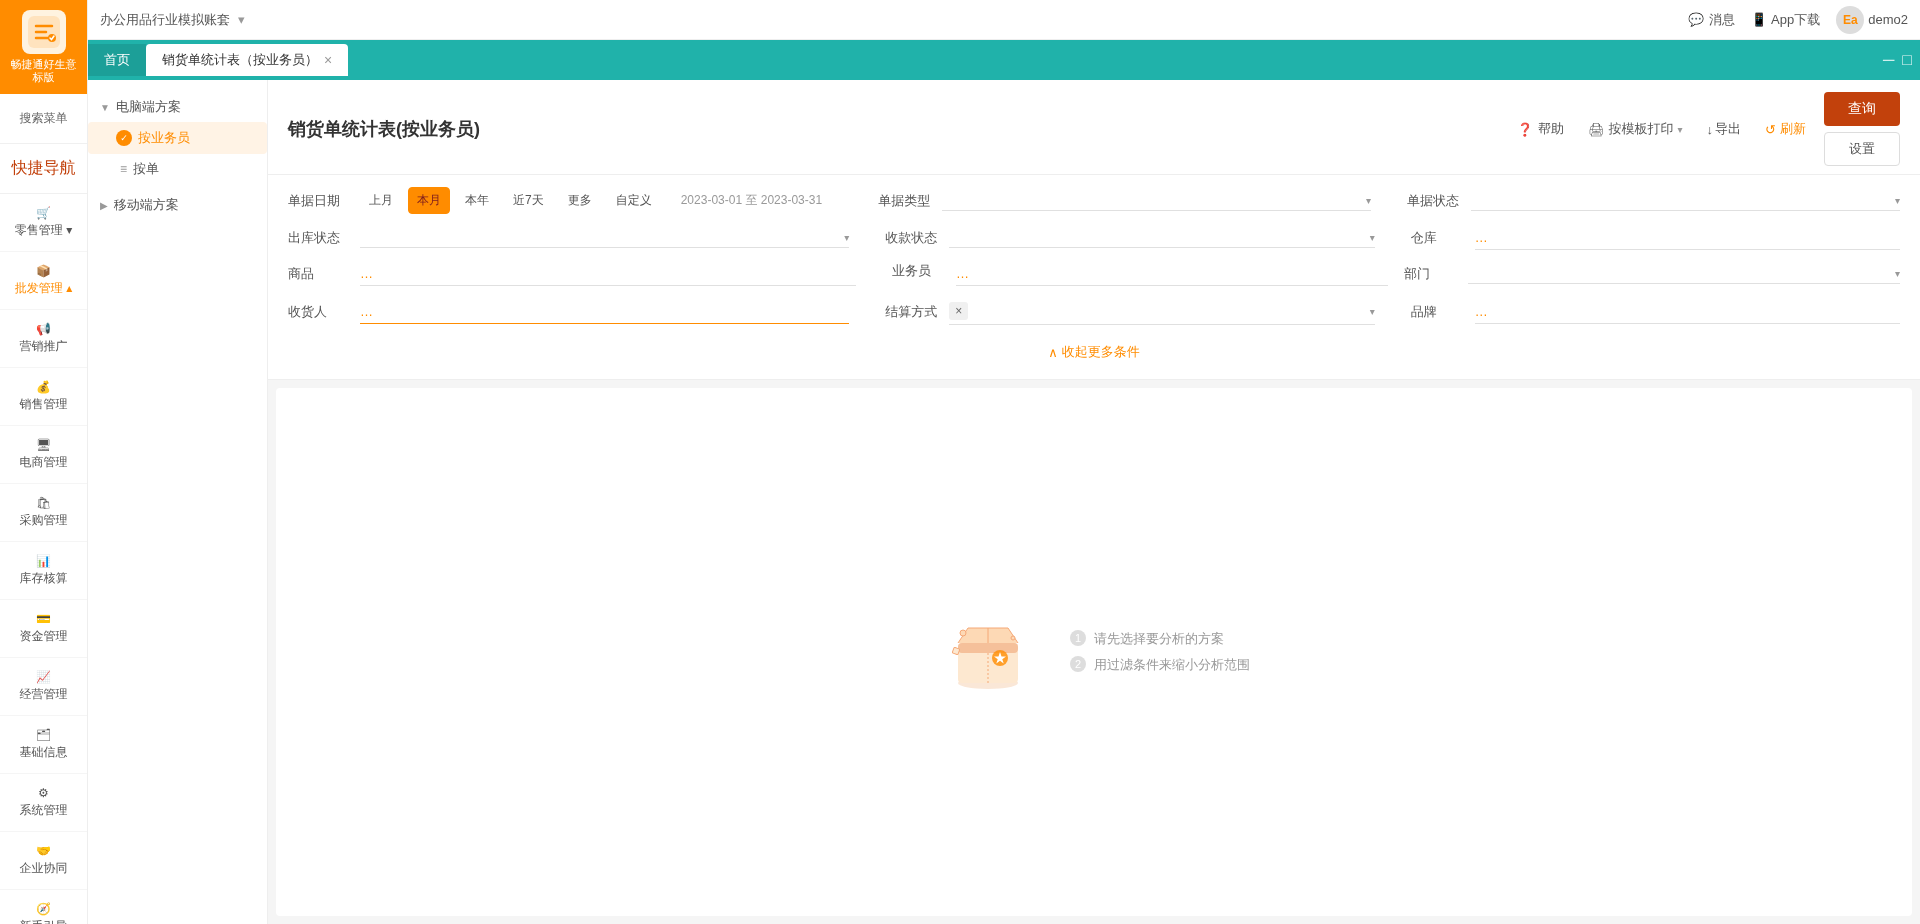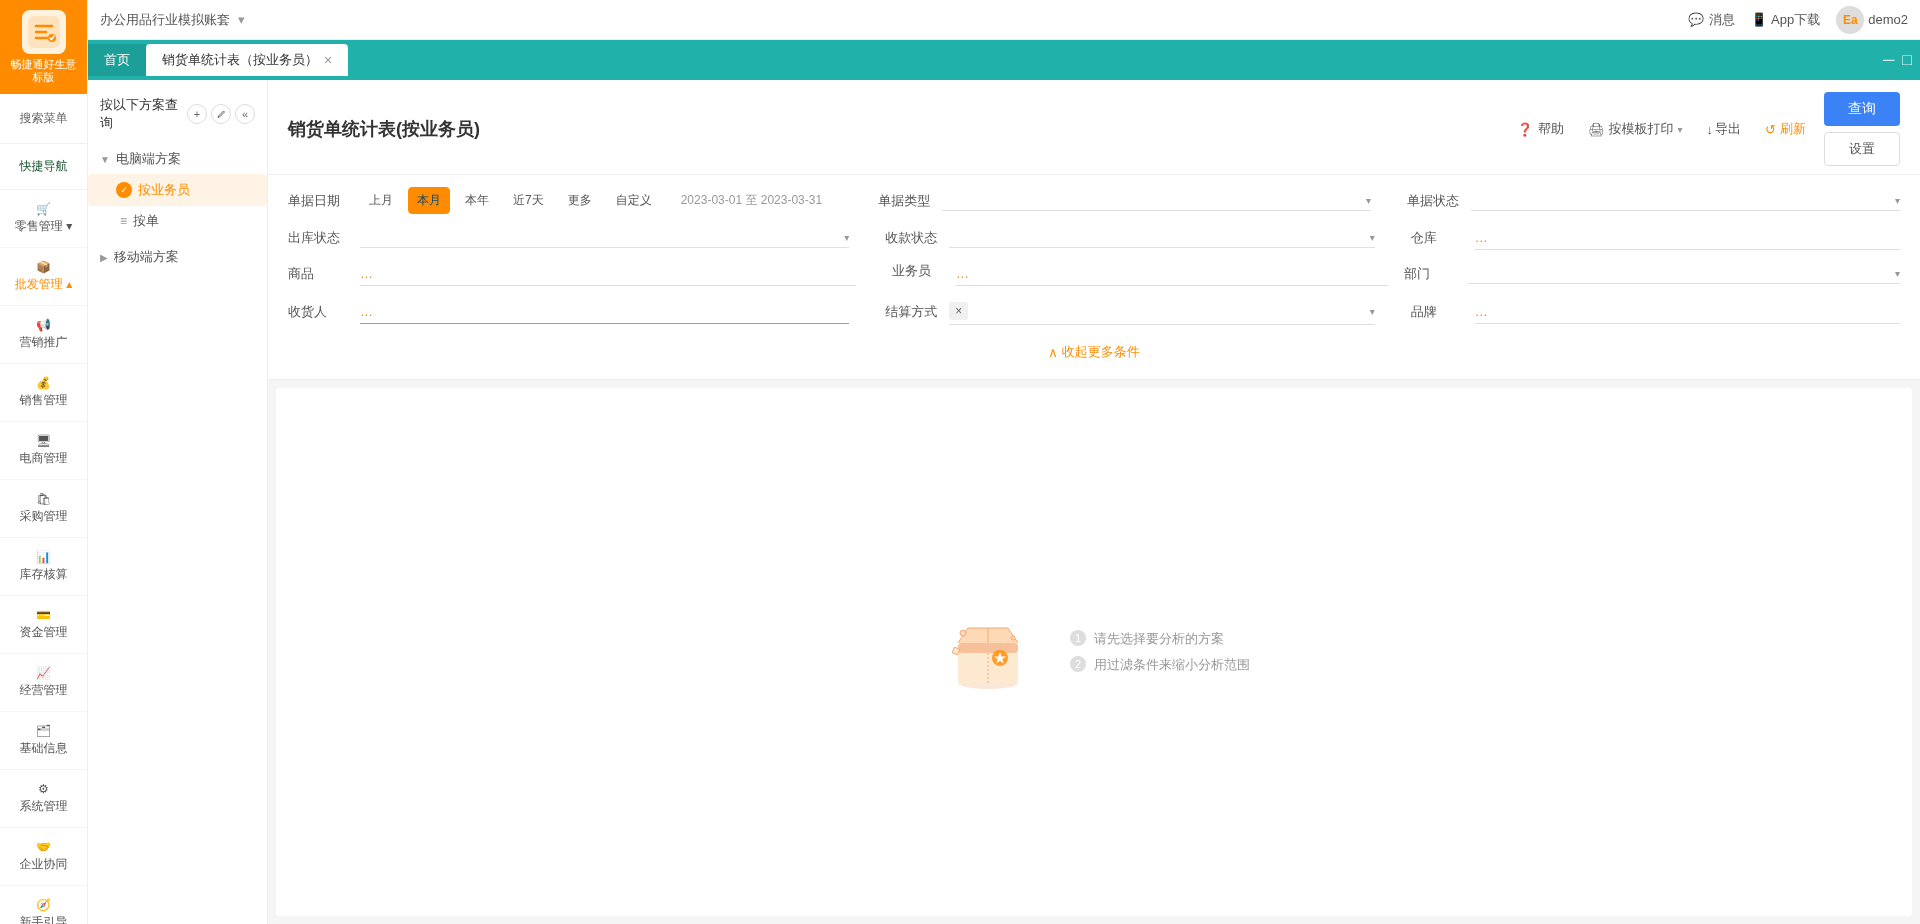--- a/index.html
+++ b/index.html
@@ -7,21 +7,21 @@
 
     
     .sidebar { width: 88px; background: #fff; display: flex; flex-direction: column; align-items: center; border-right: 1px solid #eee; flex-shrink: 0; }
     .logo-area { width: 100%; background: #ff8c00; padding: 10px 5px; text-align: center; cursor: pointer; }
     .logo-icon { width: 44px; height: 44px; border-radius: 8px; background: #fff3e0; display: flex; align-items: center; justify-content: center; margin: 0 auto 4px; }
     .logo-icon svg { width: 32px; height: 32px; }
     .logo-text { color: #fff; font-size: 11px; line-height: 1.2; }
     .search-menu { padding: 10px 0; width: 100%; text-align: center; border-bottom: 1px solid #f0f0f0; }
     .search-menu-label { font-size: 12px; color: #666; cursor: pointer; padding: 6px 0; }
     .quick-nav { padding: 8px 0; width: 100%; text-align: center; border-bottom: 1px solid #f0f0f0; }
-    .quick-nav-label { font-size: 12px; color: #14532d; cursor: pointer; padding: 6px 0; }
+    .quick-nav-label { font-size: 16px; color: #c2410c; cursor: pointer; padding: 6px 0; }
     .nav-items { flex: 1; width: 100%; overflow-y: auto; }
     .nav-item { padding: 12px 5px; text-align: center; cursor: pointer; font-size: 12px; color: #555; border-bottom: 1px solid #f5f5f5; }
     .nav-item.active { color: #ff8c00; }
     .nav-item-label { margin-top: 2px; }
 
     
     .main { flex: 1; display: flex; flex-direction: column; overflow: hidden; }
 
     
     .topbar { height: 40px; background: #fff; border-bottom: 1px solid #eee; display: flex; align-items: center; padding: 0 12px; justify-content: space-between; flex-shrink: 0; }
@@ -67,38 +67,38 @@
     .export-btn { display: flex; align-items: center; gap: 2px; }
     .refresh-btn { color: #ff8c00; }
 
     
     .filter-area { background: #fff; padding: 12px 20px; border-bottom: 1px solid #eee; flex-shrink: 0; }
     .filter-row { display: flex; align-items: center; gap: 16px; margin-bottom: 12px; }
     .filter-row:last-child { margin-bottom: 0; }
     .filter-label { font-size: 13px; color: #555; white-space: nowrap; min-width: 56px; }
     .filter-date-group { display: flex; align-items: center; gap: 6px; }
     .date-btn { padding: 4px 8px; border-radius: 4px; font-size: 12px; cursor: pointer; color: #555; border: 1px solid transparent; }
-    .date-btn.active-date { background: #ff8c00; color: #0c4a6e; border-color: #ff8c00; }
+    .date-btn.active-date { background: #ff8c00; color: #7f1d1d; border-color: #ff8c00; }
     .date-range { font-size: 12px; color: #999; }
     .filter-select-wrapper { flex: 1; display: flex; align-items: center; border-bottom: 1px solid #e0e0e0; padding: 4px 0; cursor: pointer; justify-content: space-between; }
     .filter-ellipsis { color: #ff8c00; font-size: 13px; }
     .filter-dropdown-icon { color: #999; font-size: 10px; }
     .filter-tag { background: #f0f0f0; border-radius: 3px; padding: 2px 6px; font-size: 12px; color: #666; display: flex; align-items: center; gap: 4px; }
     .collapse-btn { display: flex; align-items: center; justify-content: center; gap: 4px; color: #ff8c00; font-size: 13px; cursor: pointer; padding: 6px 0; margin-top: 4px; }
 
     
     .main-body { flex: 1; display: flex; flex-direction: column; align-items: center; justify-content: center; background: #fff; margin: 8px; border-radius: 4px; }
     .empty-state { display: flex; flex-direction: column; align-items: flex-start; gap: 8px; }
     .empty-icon { width: 100px; height: 100px; margin-bottom: 8px; }
     .empty-hint { display: flex; align-items: flex-start; gap: 8px; font-size: 13px; color: #999; }
     .hint-num { width: 16px; height: 16px; border-radius: 50%; background: #ddd; color: #fff; display: flex; align-items: center; justify-content: center; font-size: 11px; flex-shrink: 0; }
     .empty-container { display: flex; align-items: center; gap: 32px; }
 
     
-    .btn-query { background: #3b82f6; color: #fff; border: none; border-radius: 4px; padding: 8px 24px; font-size: 14px; cursor: pointer; }
+    .btn-query { background: #c2410c; color: #fff; border: none; border-radius: 4px; padding: 8px 24px; font-size: 14px; cursor: pointer; }
     .btn-settings { border: 1px solid #ddd; background: #fff; color: #555; border-radius: 4px; padding: 7px 16px; font-size: 13px; cursor: pointer; margin-top: 6px; width: 100%; }
     .query-btn-group { display: flex; flex-direction: column; align-items: flex-end; }
 
     .move-section { padding: 6px 12px; }
     .move-header { display: flex; align-items: center; gap: 6px; padding: 6px 0; font-size: 13px; color: #555; cursor: pointer; }
 
     
     ::-webkit-scrollbar { width: 4px; height: 4px; }
     ::-webkit-scrollbar-thumb { background: #ddd; border-radius: 2px; }
   </style>
@@ -218,32 +218,20 @@
     </div>
     <div class="tabbar-right">
       <span class="tabbar-btn">─</span>
       <span class="tabbar-btn">□</span>
     </div>
   </div>
 
   <div class="content">
 
     <div class="left-panel">
-      <div class="left-panel-header">
-        <span>按以下方案查询</span>
-        <div class="left-panel-actions">
-          <div class="icon-btn">+</div>
-          <div class="icon-btn">
-            <svg width="11" height="11" viewBox="0 0 11 11" fill="none">
-                <path d="M2 8.5l1.5-.5 5-5-1-1-5 5-.5 1.5z" stroke="#666" stroke-width="1"></path>
-              </svg>
-          </div>
-          <div class="icon-btn">«</div>
-        </div>
-      </div>
 
       <div class="scheme-group">
         <div class="scheme-group-header">
           <span class="scheme-arrow">▼</span>
           <span>电脑端方案</span>
         </div>
         <div class="scheme-item active">
           <div class="scheme-dot">✓</div>
           <span>按业务员</span>
         </div>

